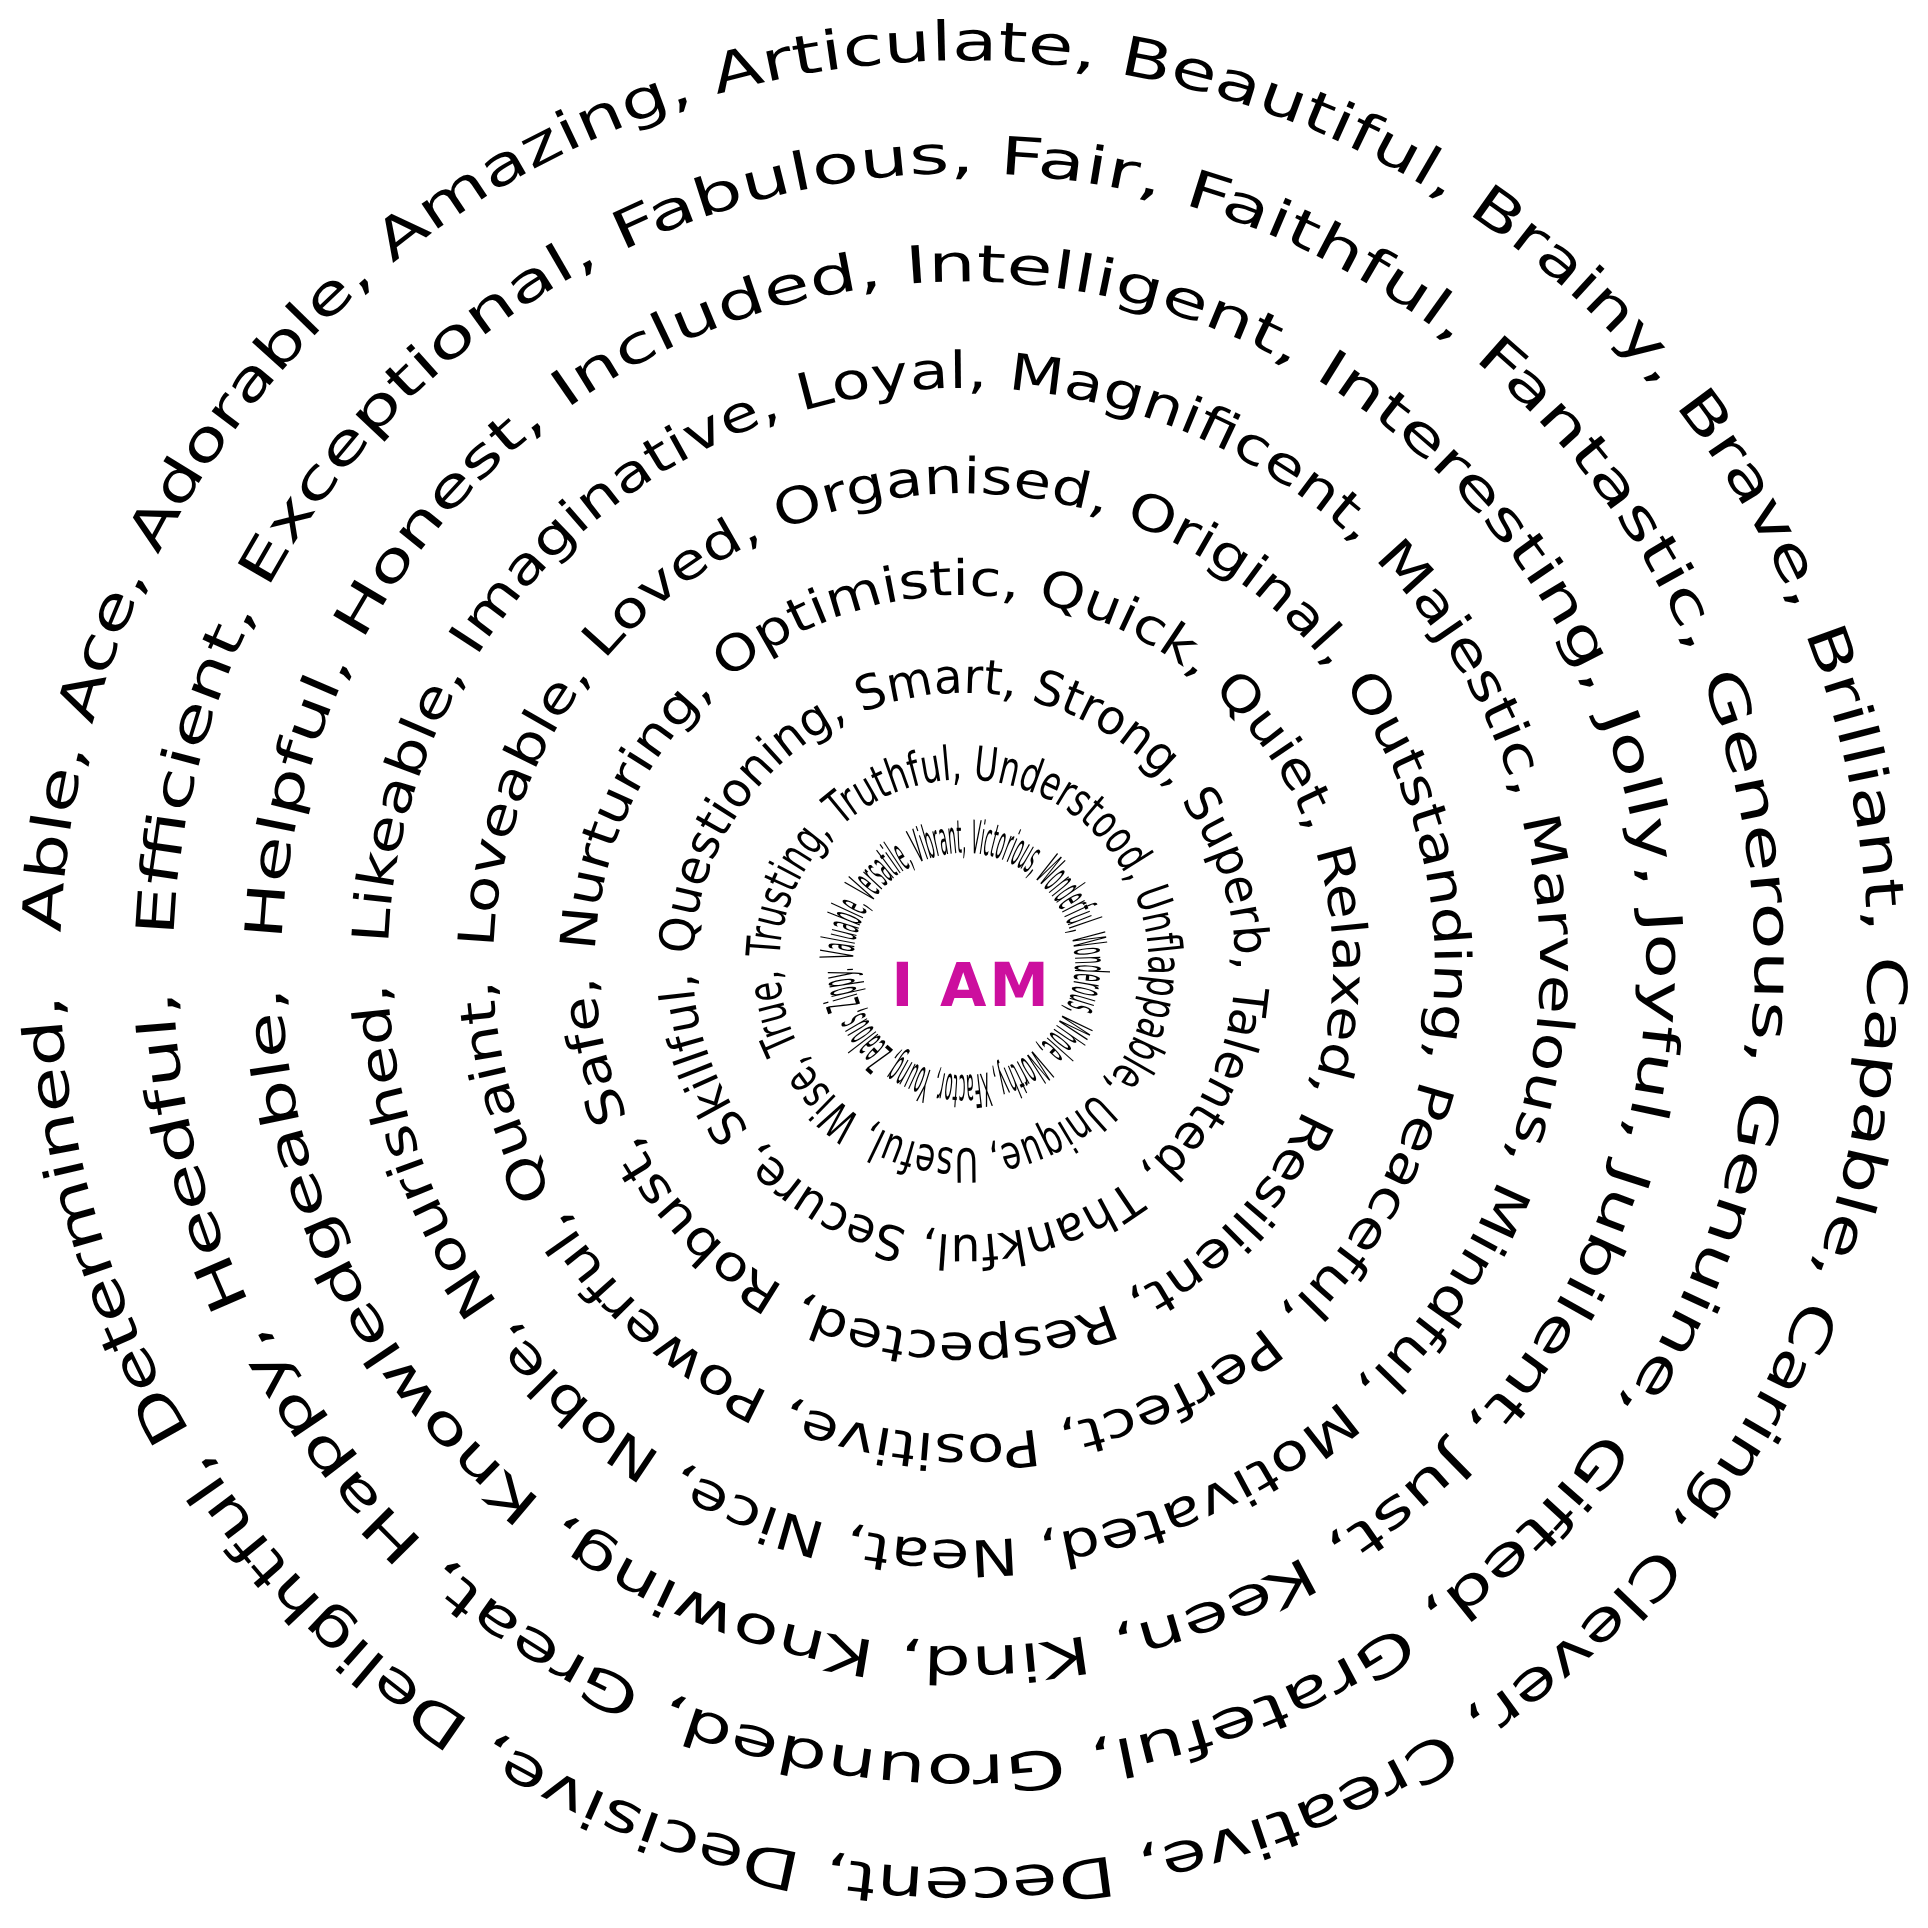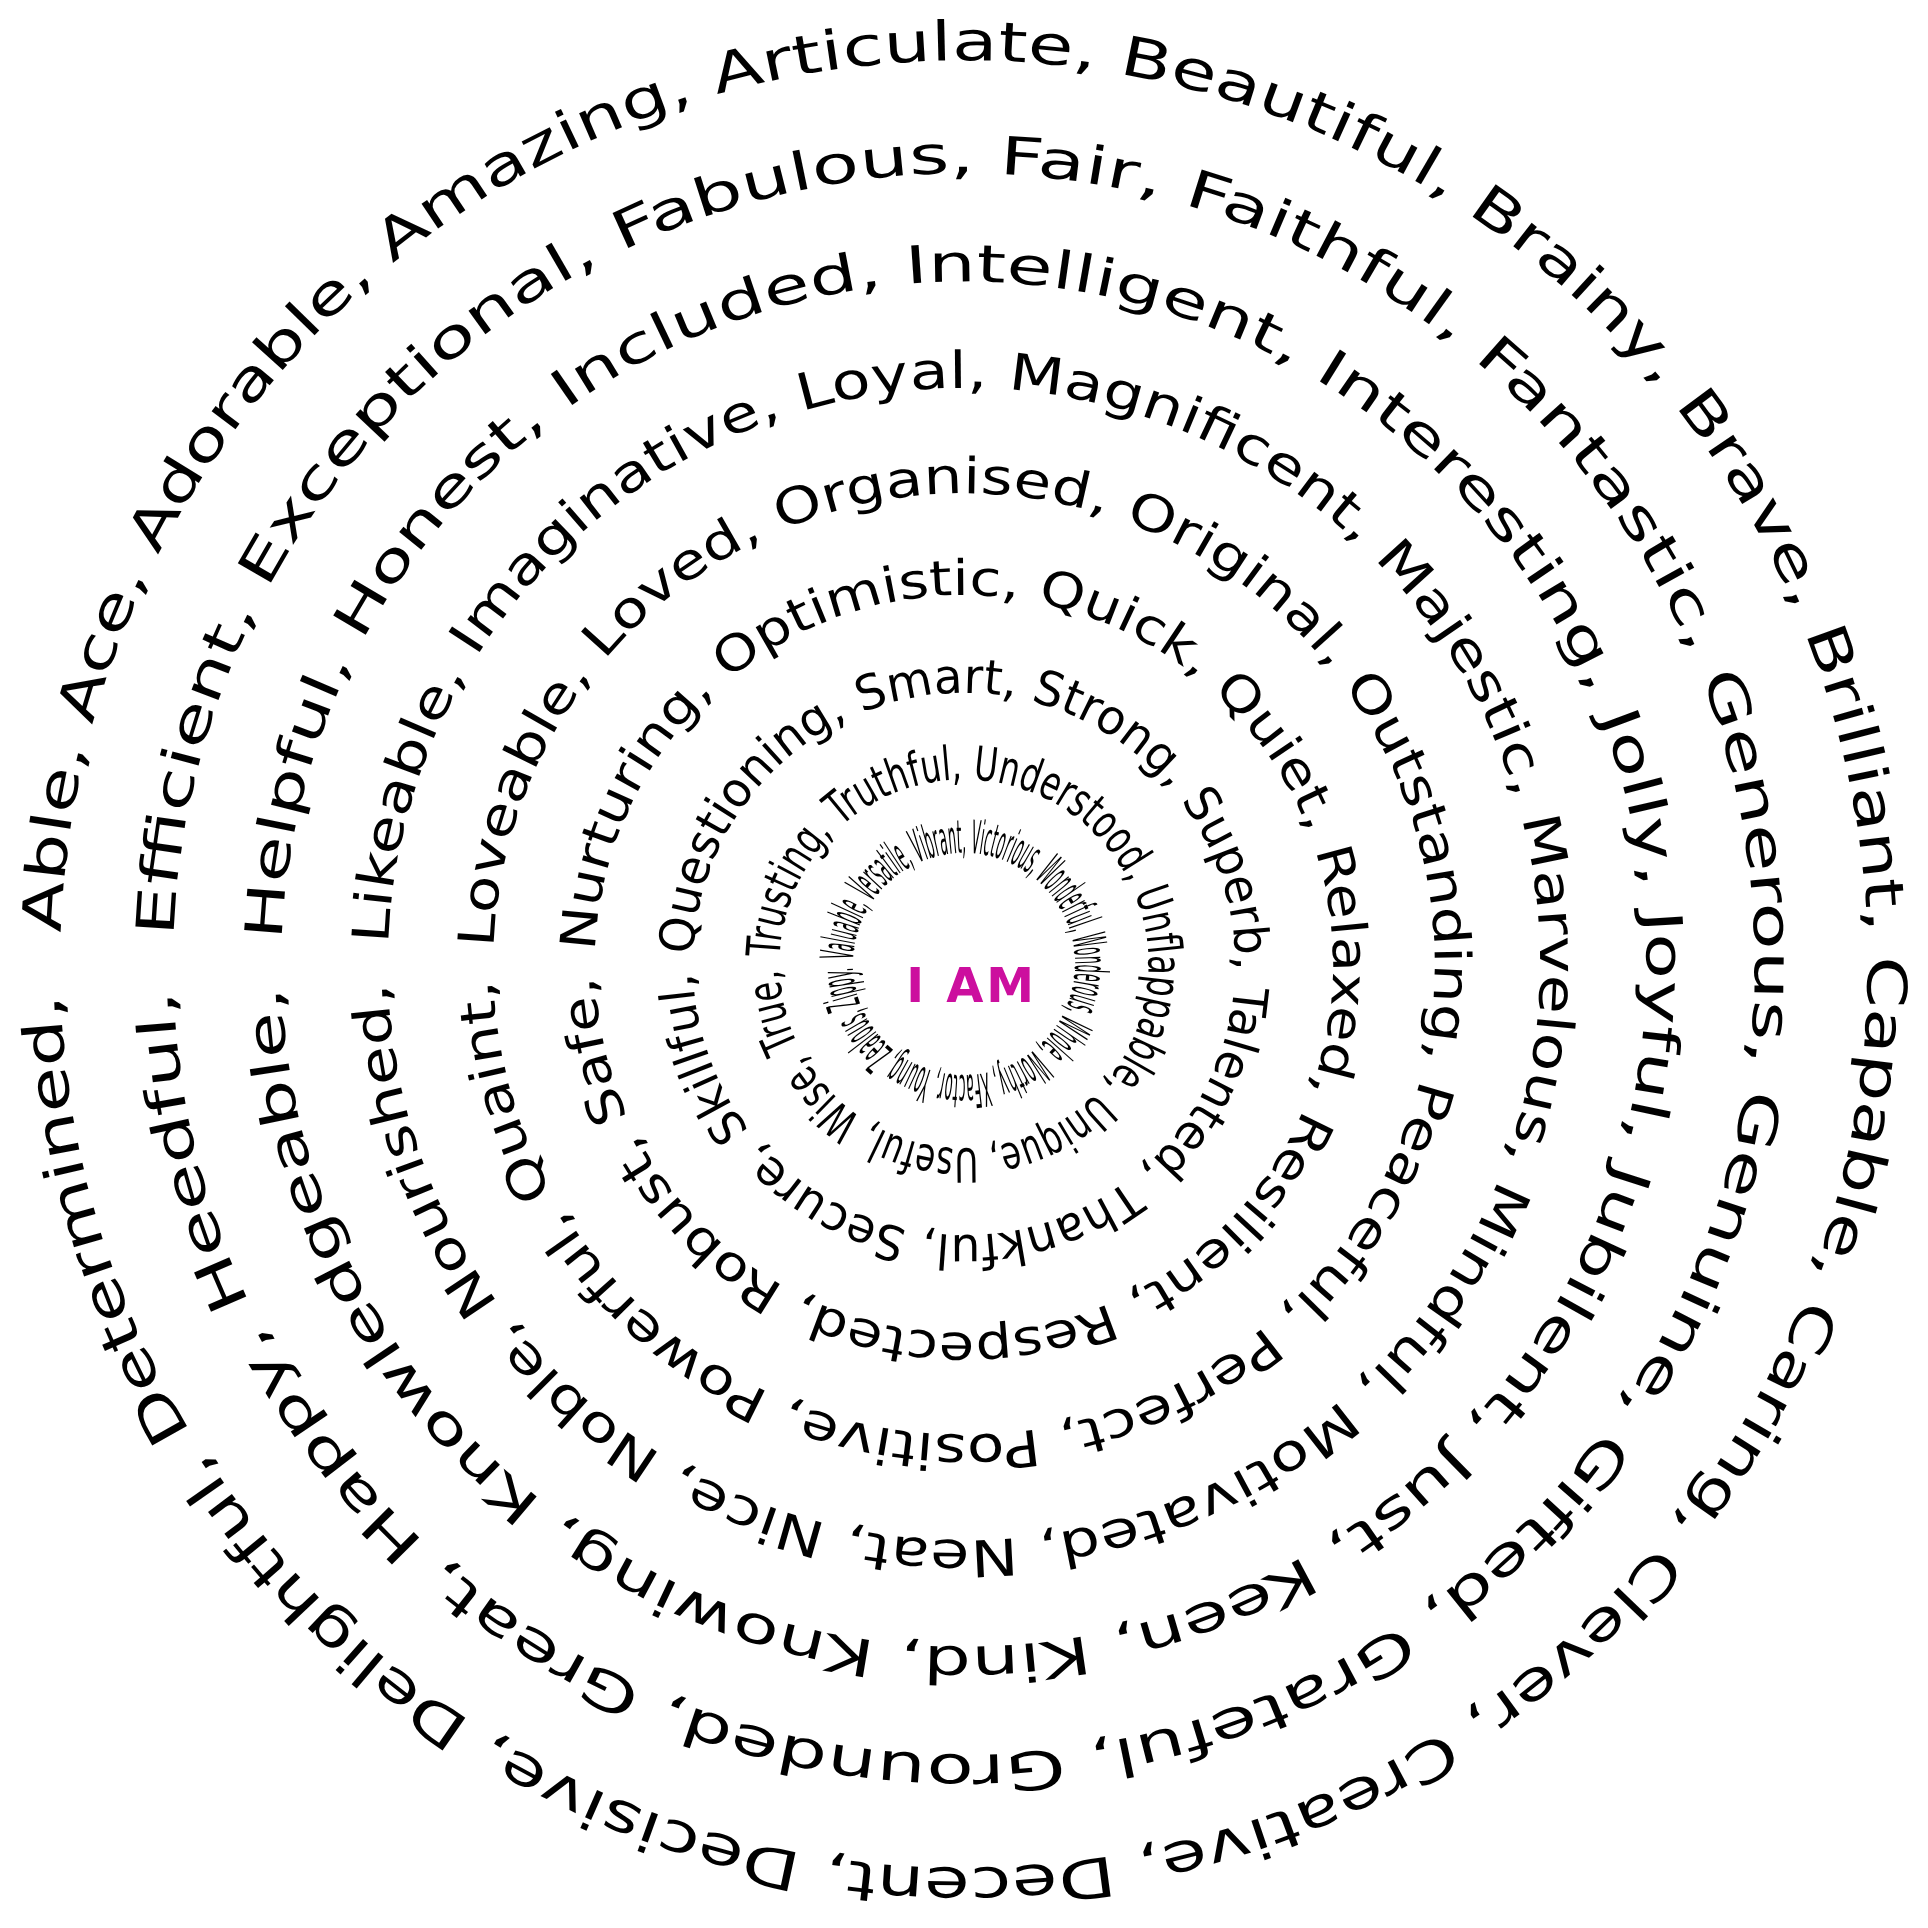--- a/index.html
+++ b/index.html
@@ -41,21 +41,21 @@
     width: 1928px;
     height: 1928px;
     display: flex;
     align-items: center;
     justify-content: center;
     pointer-events: none;
   }
   #center-label .iam {
     font-family: "DejaVu Sans", "Liberation Sans", sans-serif;
     font-weight: 700;
-    font-size: 48px;
+    font-size: 60px;
     letter-spacing: 2.8px;
     color: #CC0F9E;
     line-height: 1;
     transform: translate(7.5px, 21px);
     text-align: right;
   }
 </style>
 </head>
 <body>
 

